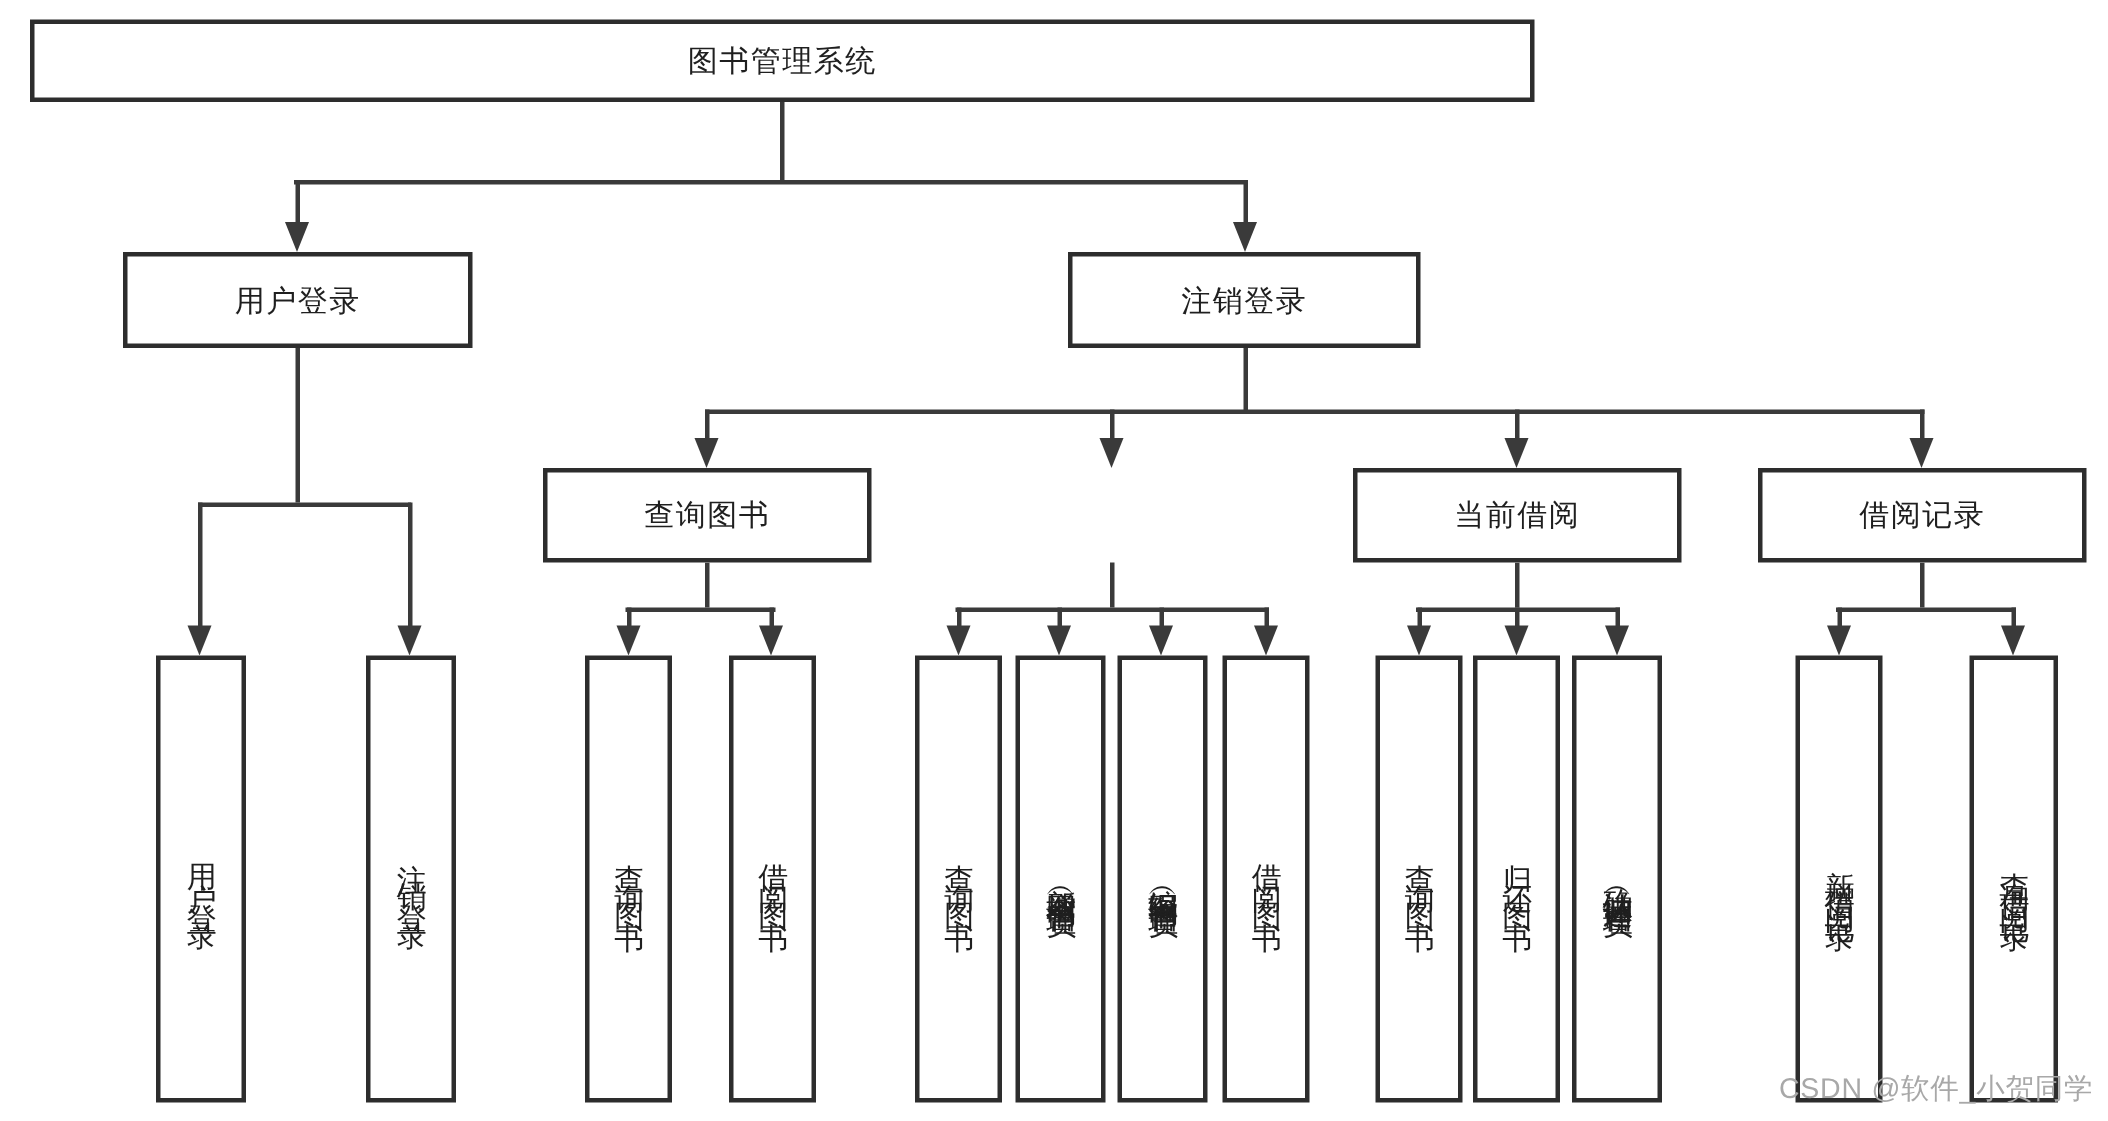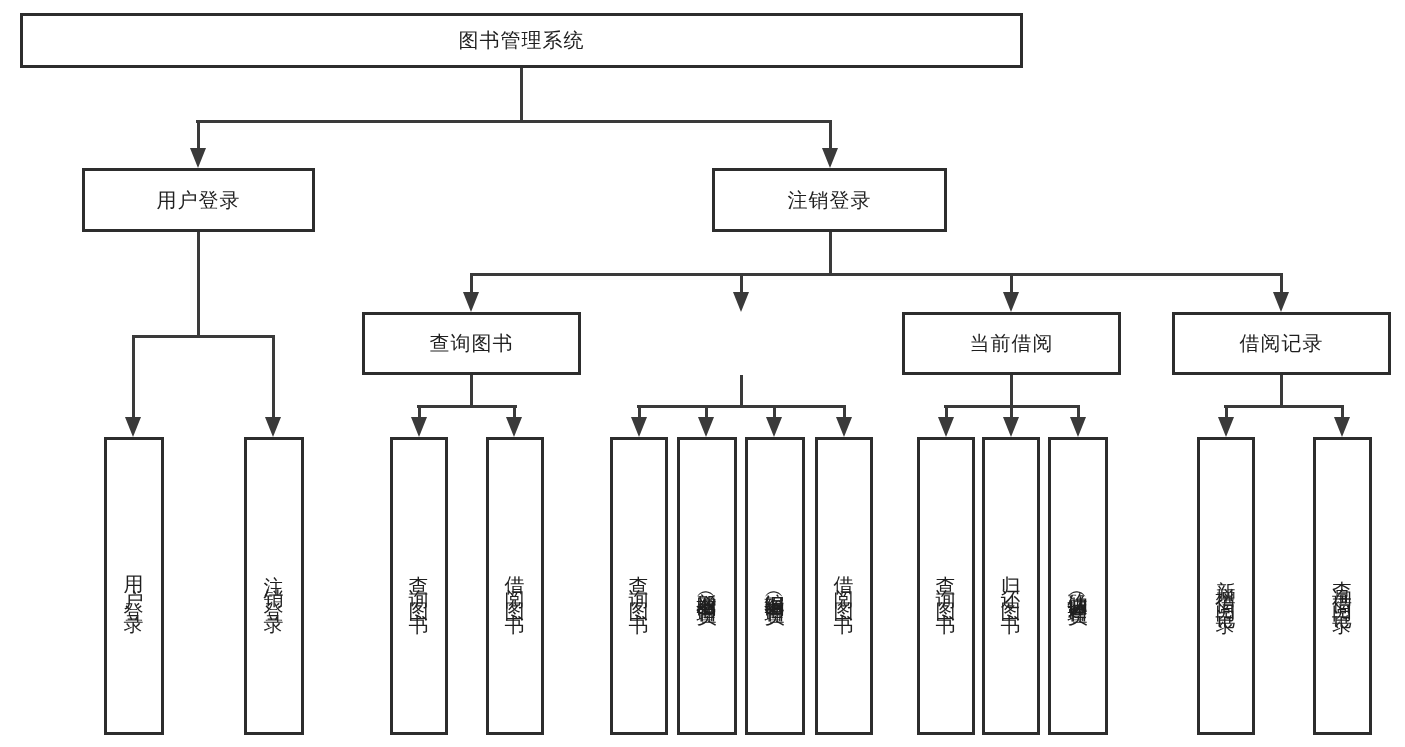--- a/index.html
+++ b/index.html
@@ -141,14 +141,15 @@
   <div class="box leaf sp-sm" style="left:745px;top:437px;width:60px;height:298px">编辑图书（管理员）</div>
   <div class="box leaf sp-lg" style="left:815px;top:437px;width:58px;height:298px">借阅图书</div>
 
   <div class="box leaf sp-lg" style="left:917px;top:437px;width:58px;height:298px">查询图书</div>
   <div class="box leaf sp-lg" style="left:982px;top:437px;width:58px;height:298px">归还图书</div>
   <div class="box leaf sp-sm" style="left:1048px;top:437px;width:60px;height:298px">确认归还（管理员）</div>
 
   <div class="box leaf sp-md" style="left:1197px;top:437px;width:58px;height:298px">新增借阅记录</div>
   <div class="box leaf sp-md" style="left:1313px;top:437px;width:59px;height:298px">查询借阅记录</div>
 
+  <div class="watermark">CSDN @软件_小贺同学</div>
 
 </div>
 
 </body></html>

